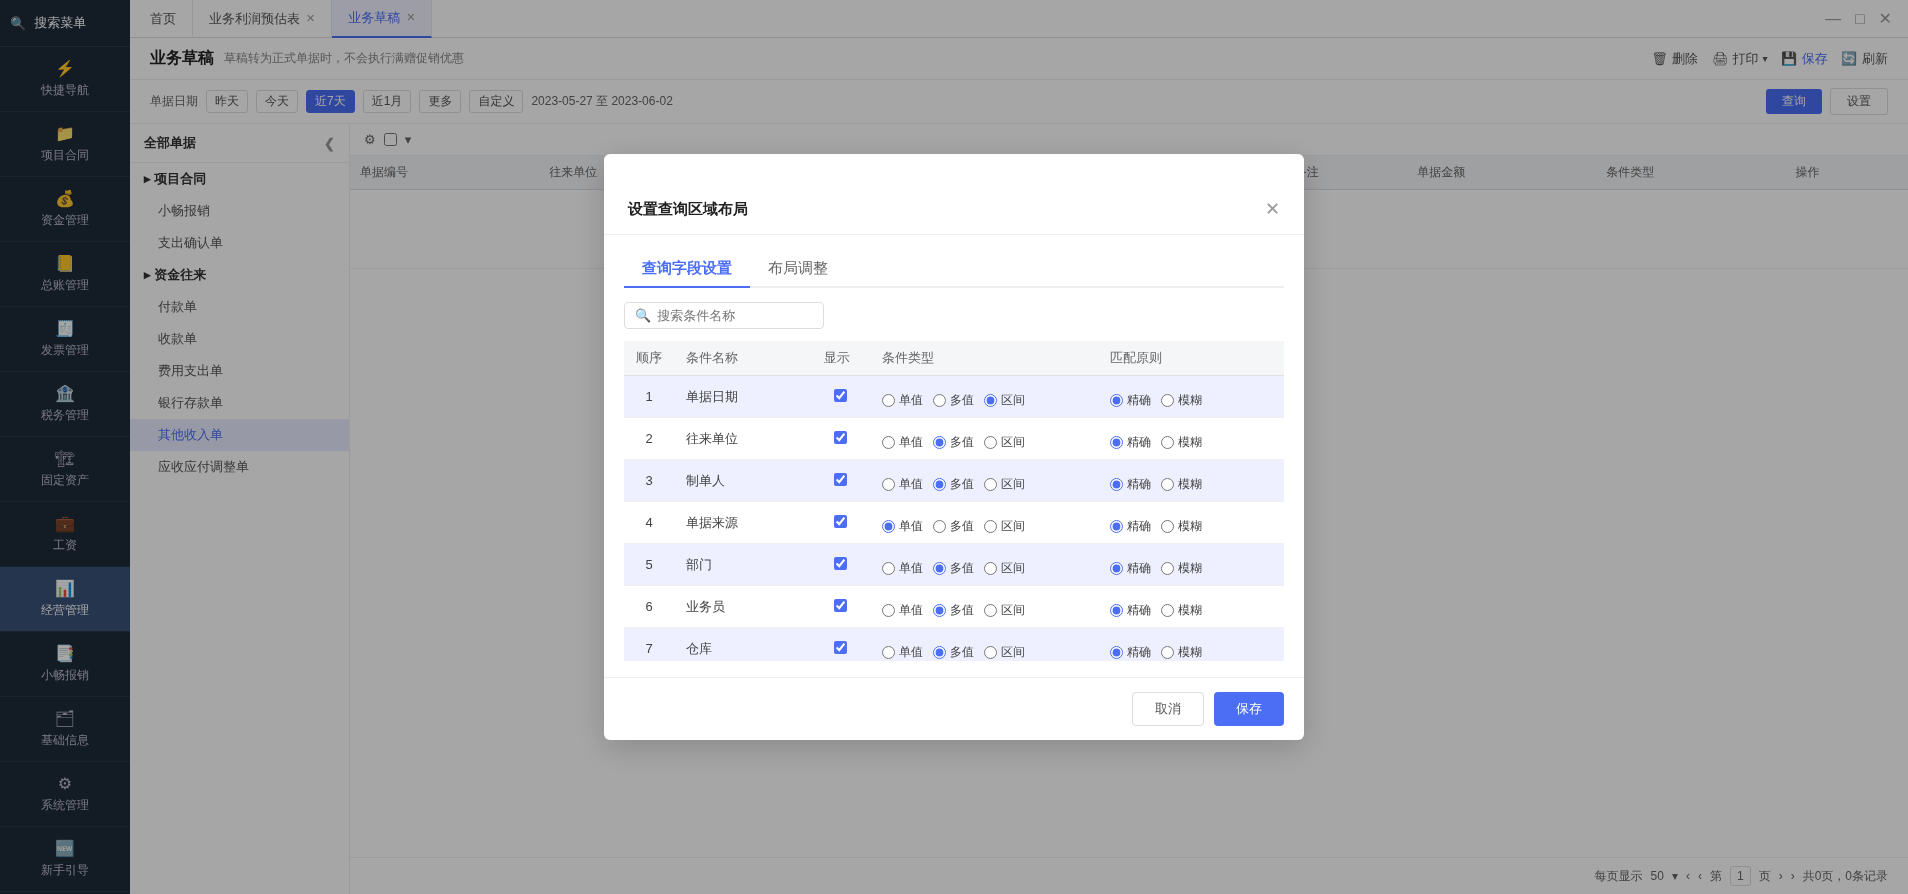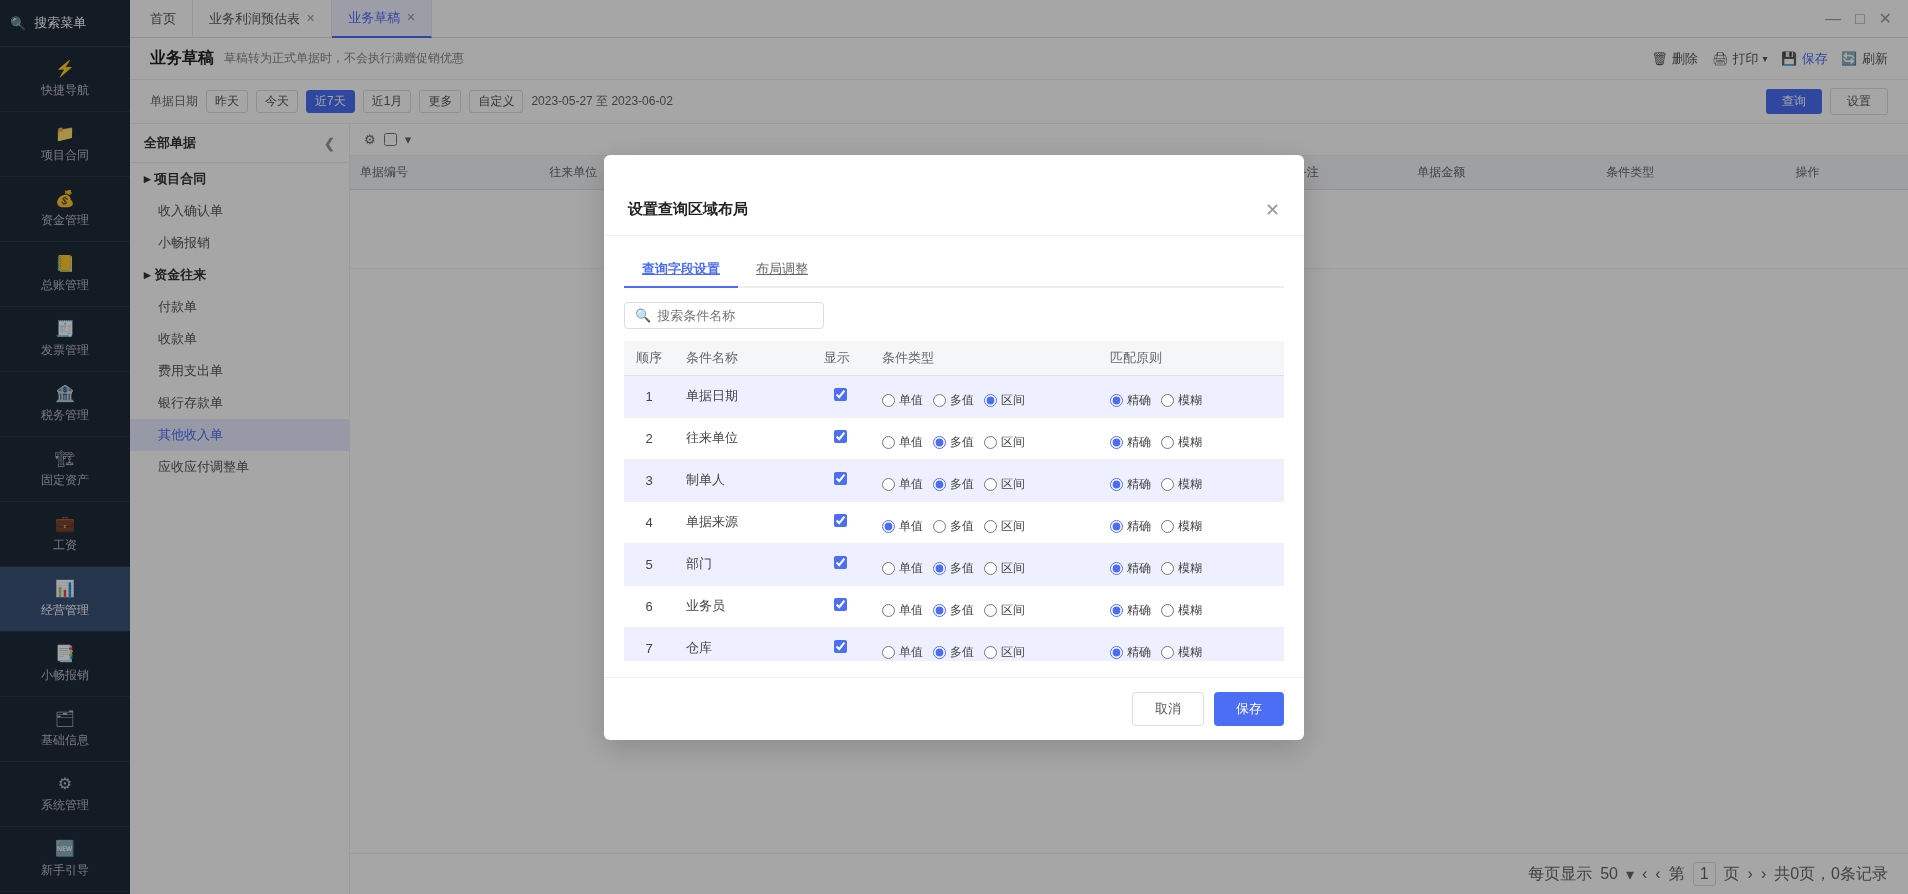--- a/index.html
+++ b/index.html
@@ -59,36 +59,36 @@
     .table-area { flex: 1; display: flex; flex-direction: column; overflow: hidden; }
     .table-toolbar { display: flex; align-items: center; padding: 8px 14px; background: #fff; border-bottom: 1px solid #eee; gap: 8px; }
     .table-scroll { flex: 1; overflow: auto; background: #fff; }
     table { width: 100%; border-collapse: collapse; font-size: 12px; }
     thead tr { background: #f5f6f8; }
     thead th { padding: 8px 10px; text-align: left; border-bottom: 1px solid #e0e0e0; color: #666; font-weight: normal; white-space: nowrap; }
     tbody tr { border-bottom: 1px solid #f0f0f0; }
     td { padding: 7px 10px; color: #444; white-space: nowrap; }
 
     
-    .pagination { display: flex; align-items: center; justify-content: flex-end; padding: 8px 20px; background: #fff; border-top: 1px solid #eee; font-size: 16px; color: #666; gap: 8px; }
+    .pagination { display: flex; align-items: center; justify-content: flex-end; padding: 8px 20px; background: #fff; border-top: 1px solid #eee; font-size: 12px; color: #666; gap: 8px; }
 
     
     .overlay { position: fixed; top: 0; left: 0; width: 100%; height: 100%; background: rgba(0,0,0,0.35); z-index: 100; display: flex; align-items: center; justify-content: center; }
 
     
     .modal { background: #fff; border-radius: 6px; box-shadow: 0 8px 32px rgba(0,0,0,0.18); width: 700px; max-height: 640px; display: flex; flex-direction: column; z-index: 101; }
     .modal-header { display: flex; align-items: center; justify-content: space-between; padding: 14px 24px; border-bottom: 1px solid #eee; margin-top: 30px; }
     .modal-title { font-size: 15px; font-weight: bold; color: #222; }
     .modal-close { cursor: pointer; font-size: 18px; color: #999; }
     .modal-body { flex: 1; overflow: hidden; display: flex; flex-direction: column; padding: 16px 20px; }
     .modal-footer { display: flex; justify-content: flex-end; padding: 14px 20px; border-top: 1px solid #eee; gap: 10px; }
 
     
     .modal-tabs { display: flex; gap: 0; border-bottom: 2px solid #eee; margin-bottom: 14px; }
-    .modal-tab { padding: 8px 18px; font-size: 13px; color: #666; cursor: pointer; border-bottom: 2px solid transparent; margin-bottom: -2px; text-decoration: underline; }
+    .modal-tab { padding: 8px 18px; font-size: 15px; color: #666; cursor: pointer; border-bottom: 2px solid transparent; margin-bottom: -2px; }
     .modal-tab.active { color: #4b6ef5; border-bottom: 2px solid #4b6ef5; font-weight: bold; }
 
     
     .modal-search { display: flex; align-items: center; border: 1px solid #ddd; border-radius: 4px; padding: 5px 10px; margin-bottom: 12px; gap: 6px; width: 200px; }
     .modal-search input { border: none; outline: none; font-size: 13px; color: #666; width: 150px; background: transparent; }
 
     
     .settings-table { width: 100%; border-collapse: collapse; font-size: 13px; }
     .settings-table thead tr { background: #f5f6f8; }
     .settings-table thead th { padding: 8px 12px; text-align: left; color: #666; font-weight: normal; border-bottom: 1px solid #e0e0e0; }
@@ -254,24 +254,24 @@
 
       <div class="left-panel">
         <div class="left-panel-header">
           <span>全部单据</span>
           <span style="cursor:pointer;color:#999;">❮</span>
         </div>
         <div class="tree-item parent">
           <span>▸ 项目合同</span>
         </div>
         <div class="tree-item child">
-          <span>收入确认单</span>
-        </div>
-        <div class="tree-item child">
           <span>小畅报销</span>
+        </div>
+        <div class="tree-item child">
+          <span>支出确认单</span>
         </div>
         <div class="tree-item parent">
           <span>▸ 资金往来</span>
         </div>
         <div class="tree-item child">
           <span>付款单</span>
         </div>
         <div class="tree-item child">
           <span>收款单</span>
         </div>

